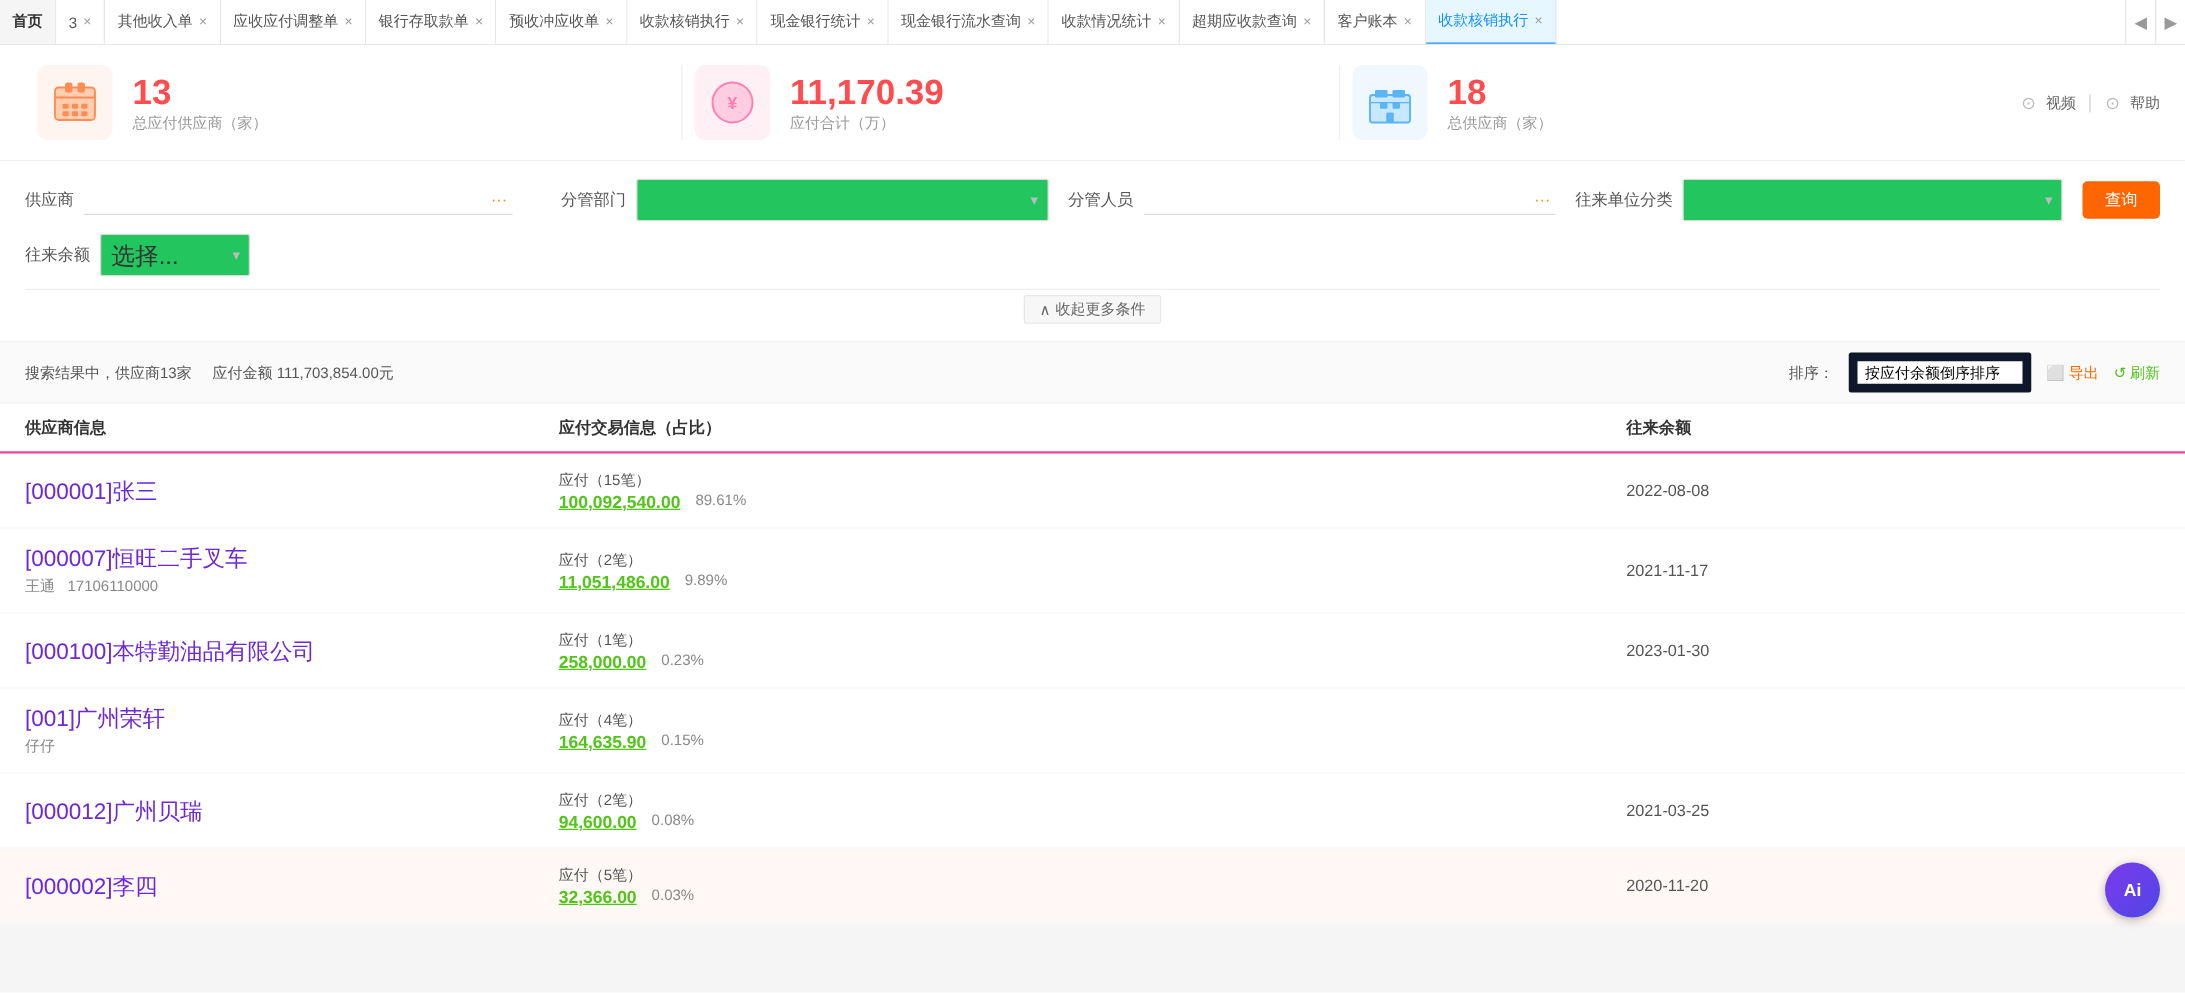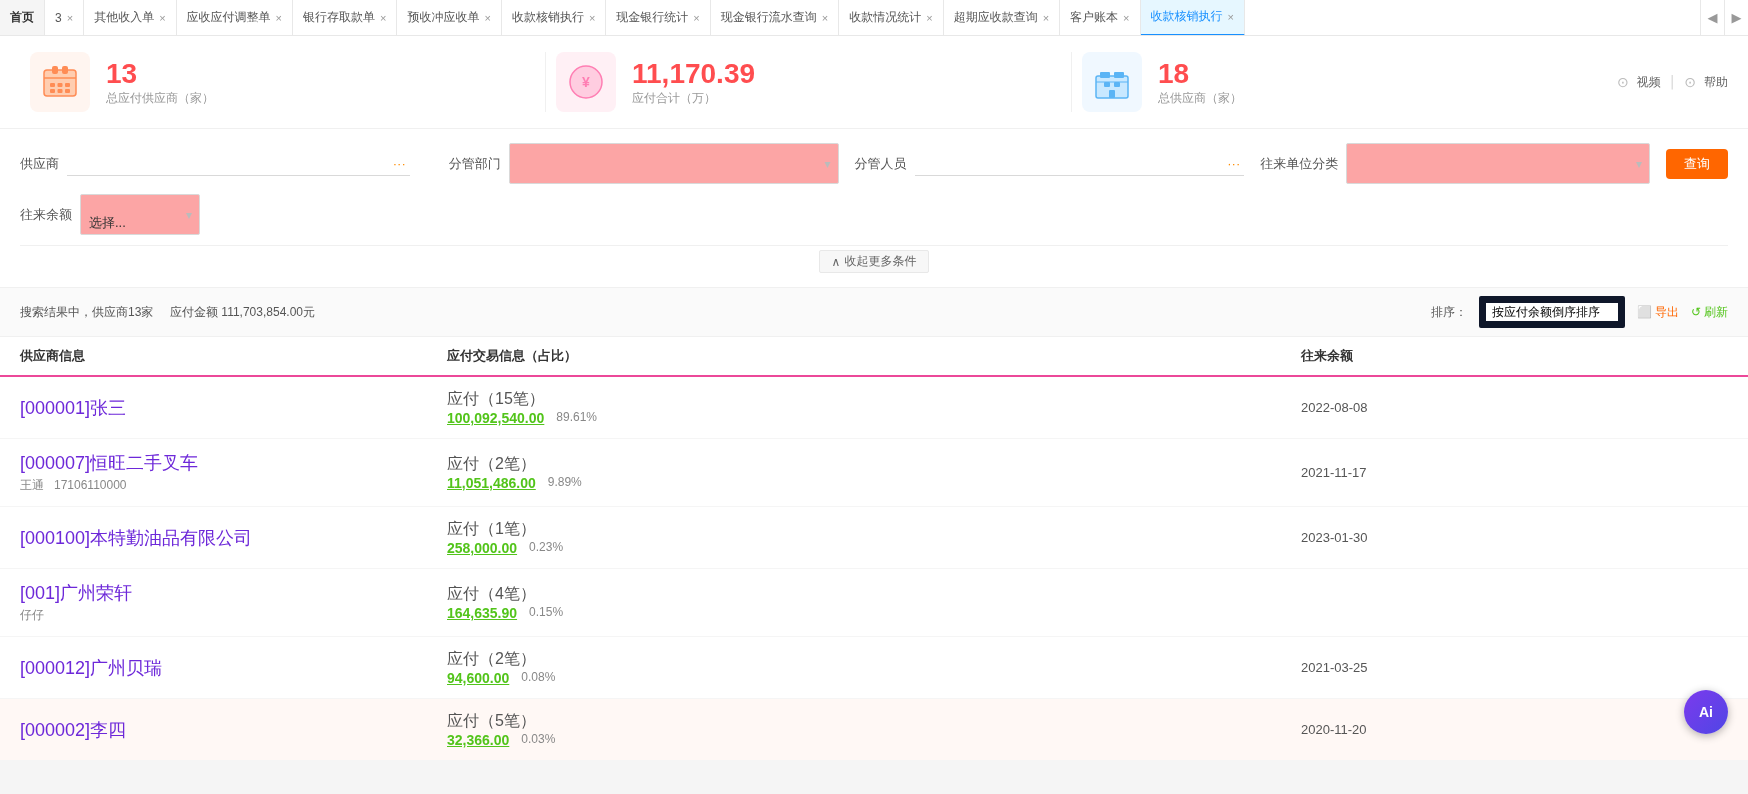--- a/index.html
+++ b/index.html
@@ -134,25 +134,25 @@
       font-size: 13px;
       color: #333;
       outline: none;
       background: transparent;
       min-width: 0;
     }
     .filter-select {
       flex: 1;
       border: 1px solid #d9d9d9;
       border-radius: 2px;
-      padding: 20px 24px 4px 8px;
-      font-size: 13px;
+      padding: 7px 24px 4px 8px;
+      font-size: 19px;
       color: #333;
       outline: none;
-      background: #fca5a5;
+      background: #22c55e;
       appearance: none;
       cursor: pointer;
       min-width: 0;
     }
     .filter-input-with-dots {
       display: flex;
       align-items: center;
       flex: 1;
       border-bottom: 1px solid #d9d9d9;
       min-width: 0;
@@ -278,21 +278,21 @@
       color: #6d28d9;
       cursor: pointer;
       text-decoration: none;
       font-size: 18px;
     }
     .supplier-contact {
       color: #888;
       font-size: 12px;
       margin-top: 2px;
     }
-    .trans-label { color: #555; font-size: 16px; }
+    .trans-label { color: #555; font-size: 12px; }
     .trans-amount {
       color: #52c41a;
       font-size: 14px;
       font-weight: bold;
       cursor: pointer;
       text-decoration: underline;
     }
     .trans-percent { color: #888; font-size: 12px; margin-left: 12px; }
     .trans-row { display: flex; align-items: flex-start; gap: 0; }
     .last-pay { color: #555; font-size: 13px; }

